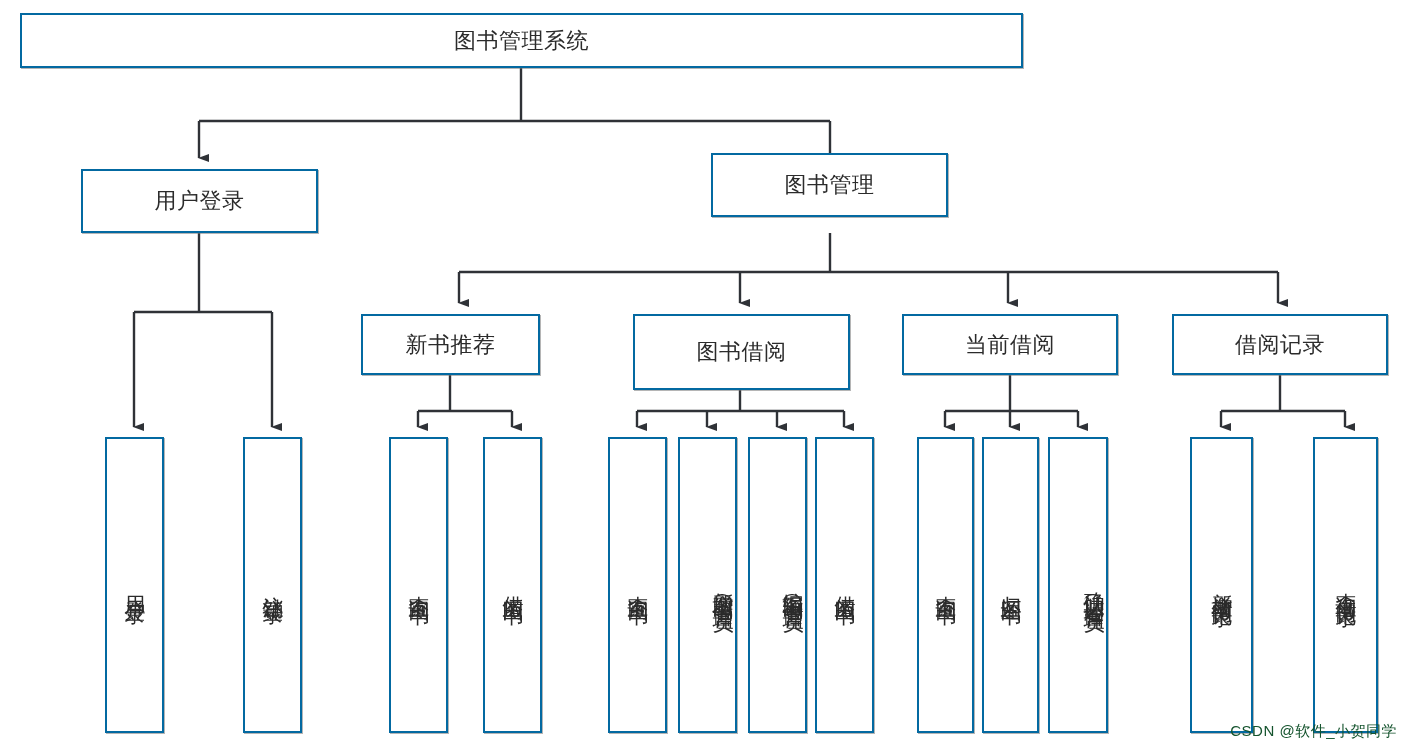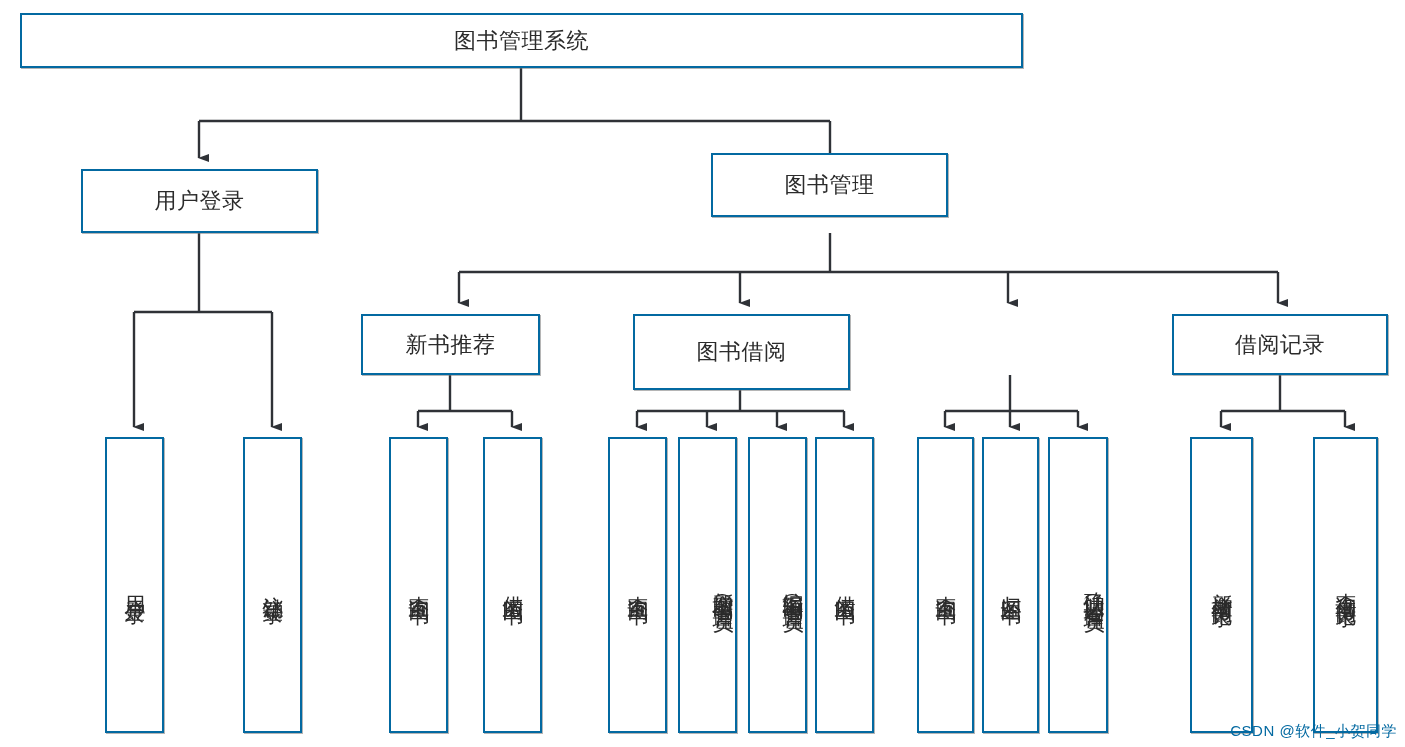--- a/index.html
+++ b/index.html
@@ -53,21 +53,21 @@
   }
   .node-v.centered {
     align-items: center;
     padding-top: 0;
   }
   #watermark {
     position: absolute;
     right: 8px;
     bottom: 6px;
     font-size: 15px;
-    color: #0369a1;
+    color: #14532d;
     letter-spacing: 0.5px;
     white-space: nowrap;
     pointer-events: none;
   }
 </style>
 </head>
 <body>
 
 <div id="stage">
 
@@ -131,20 +131,23 @@
   <div class="node node-h" style="left:711px;top:153px;width:237px;height:64px;">
     <span>图书管理</span>
   </div>
 
   <div class="node node-h" style="left:361px;top:314px;width:179px;height:61px;">
     <span>新书推荐</span>
   </div>
   <div class="node node-h" style="left:633px;top:314px;width:217px;height:76px;">
     <span>图书借阅</span>
   </div>
+  <div class="node node-h" style="left:902px;top:314px;width:216px;height:61px;">
+    <span>当前借阅</span>
+  </div>
   <div class="node node-h" style="left:1172px;top:314px;width:216px;height:61px;">
     <span>借阅记录</span>
   </div>
 
   <div class="node node-v centered" style="left:105px;top:437px;width:59px;height:296px;">
     <span>用户登录</span>
   </div>
   <div class="node node-v centered" style="left:243px;top:437px;width:59px;height:296px;">
     <span>注销登录</span>
   </div>

